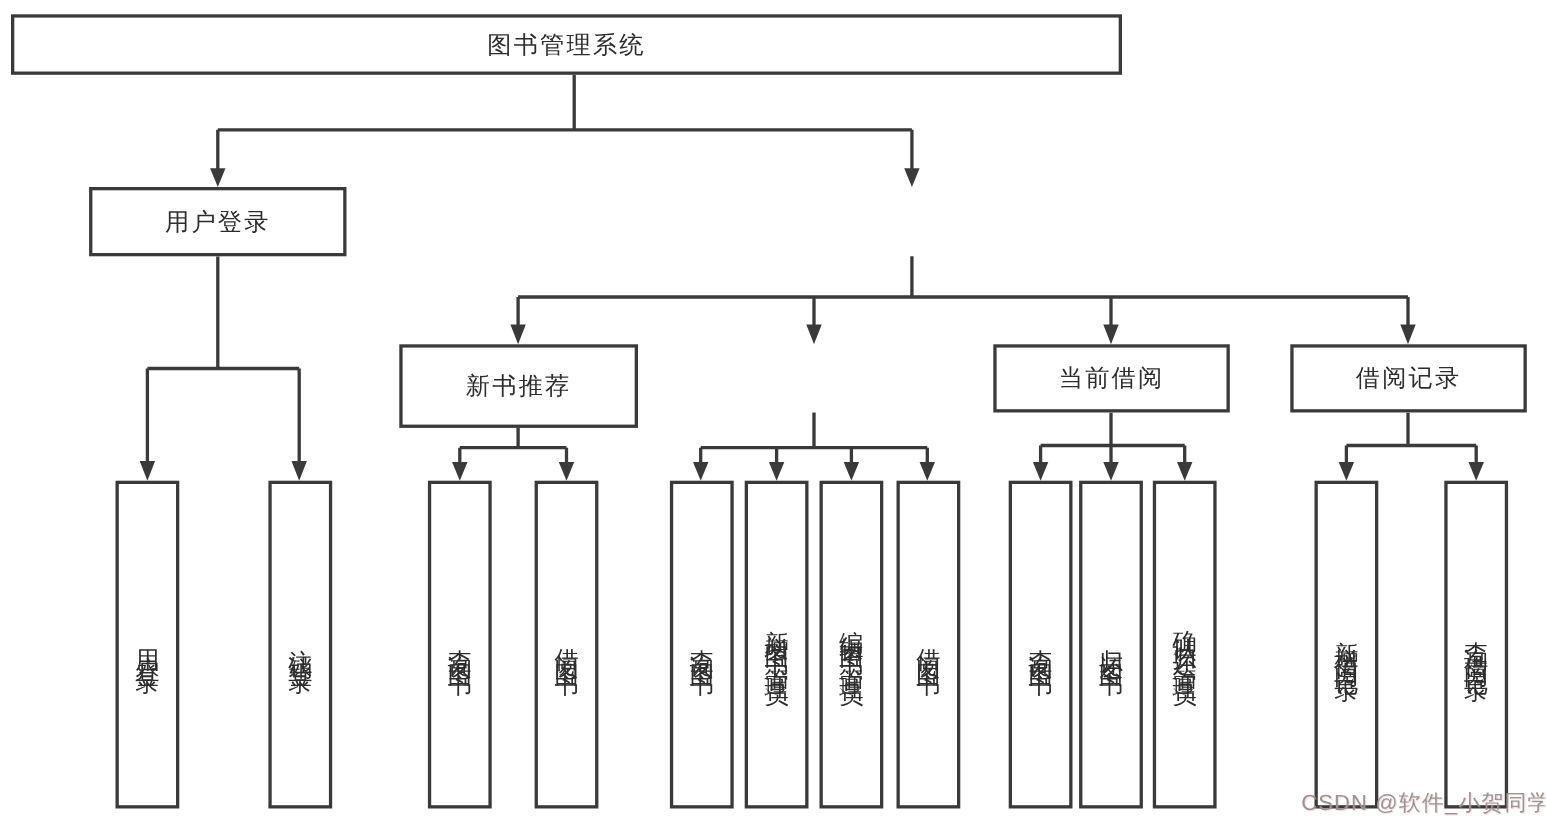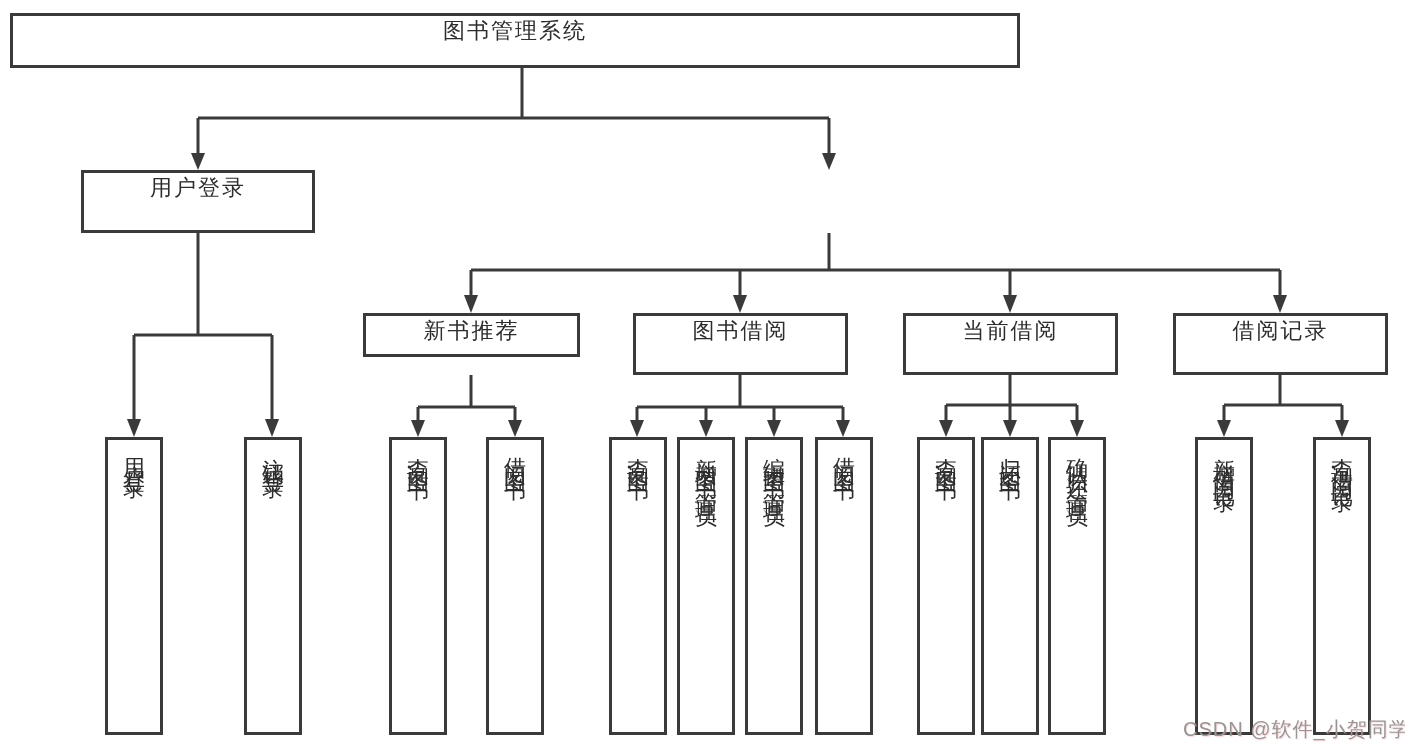--- a/index.html
+++ b/index.html
@@ -22,21 +22,21 @@
     width: 1405px;
     height: 747px;
     pointer-events: none;
   }
   .box {
     position: absolute;
     box-sizing: border-box;
     background: #ffffff;
     border: 3px solid #3a3a3a;
     display: flex;
-    align-items: flex-start;
+    align-items: center;
     justify-content: center;
     color: #2d2d2d;
   }
   .box.h .lbl {
     font-size: 22px;
     letter-spacing: 2px;
     white-space: nowrap;
   }
   .box.v .lbl {
     writing-mode: vertical-rl;
@@ -98,25 +98,22 @@
   </svg>
 
   <div class="box h" style="left:10px; top:13px; width:1010px; height:55px">
     <span class="lbl">图书管理系统</span>
   </div>
 
   <div class="box h" style="left:81px; top:170px; width:234px; height:63px">
     <span class="lbl">用户登录</span>
   </div>
 
-  <div class="box h" style="left:363px; top:313px; width:217px; height:44px">
+  <div class="box h" style="left:363px; top:313px; width:217px; height:76px">
     <span class="lbl">新书推荐</span>
-  </div>
-  <div class="box h" style="left:633px; top:313px; width:215px; height:62px">
-    <span class="lbl">图书借阅</span>
   </div>
   <div class="box h" style="left:1173px; top:313px; width:215px; height:62px">
     <span class="lbl">借阅记录</span>
   </div>
   <div class="box h" style="left:903px; top:313px; width:215px; height:62px">
     <span class="lbl">当前借阅</span>
   </div>
 
   <div class="box v" style="left:105px; top:437px; width:58px; height:298px">
     <span class="lbl">用户登录</span>

